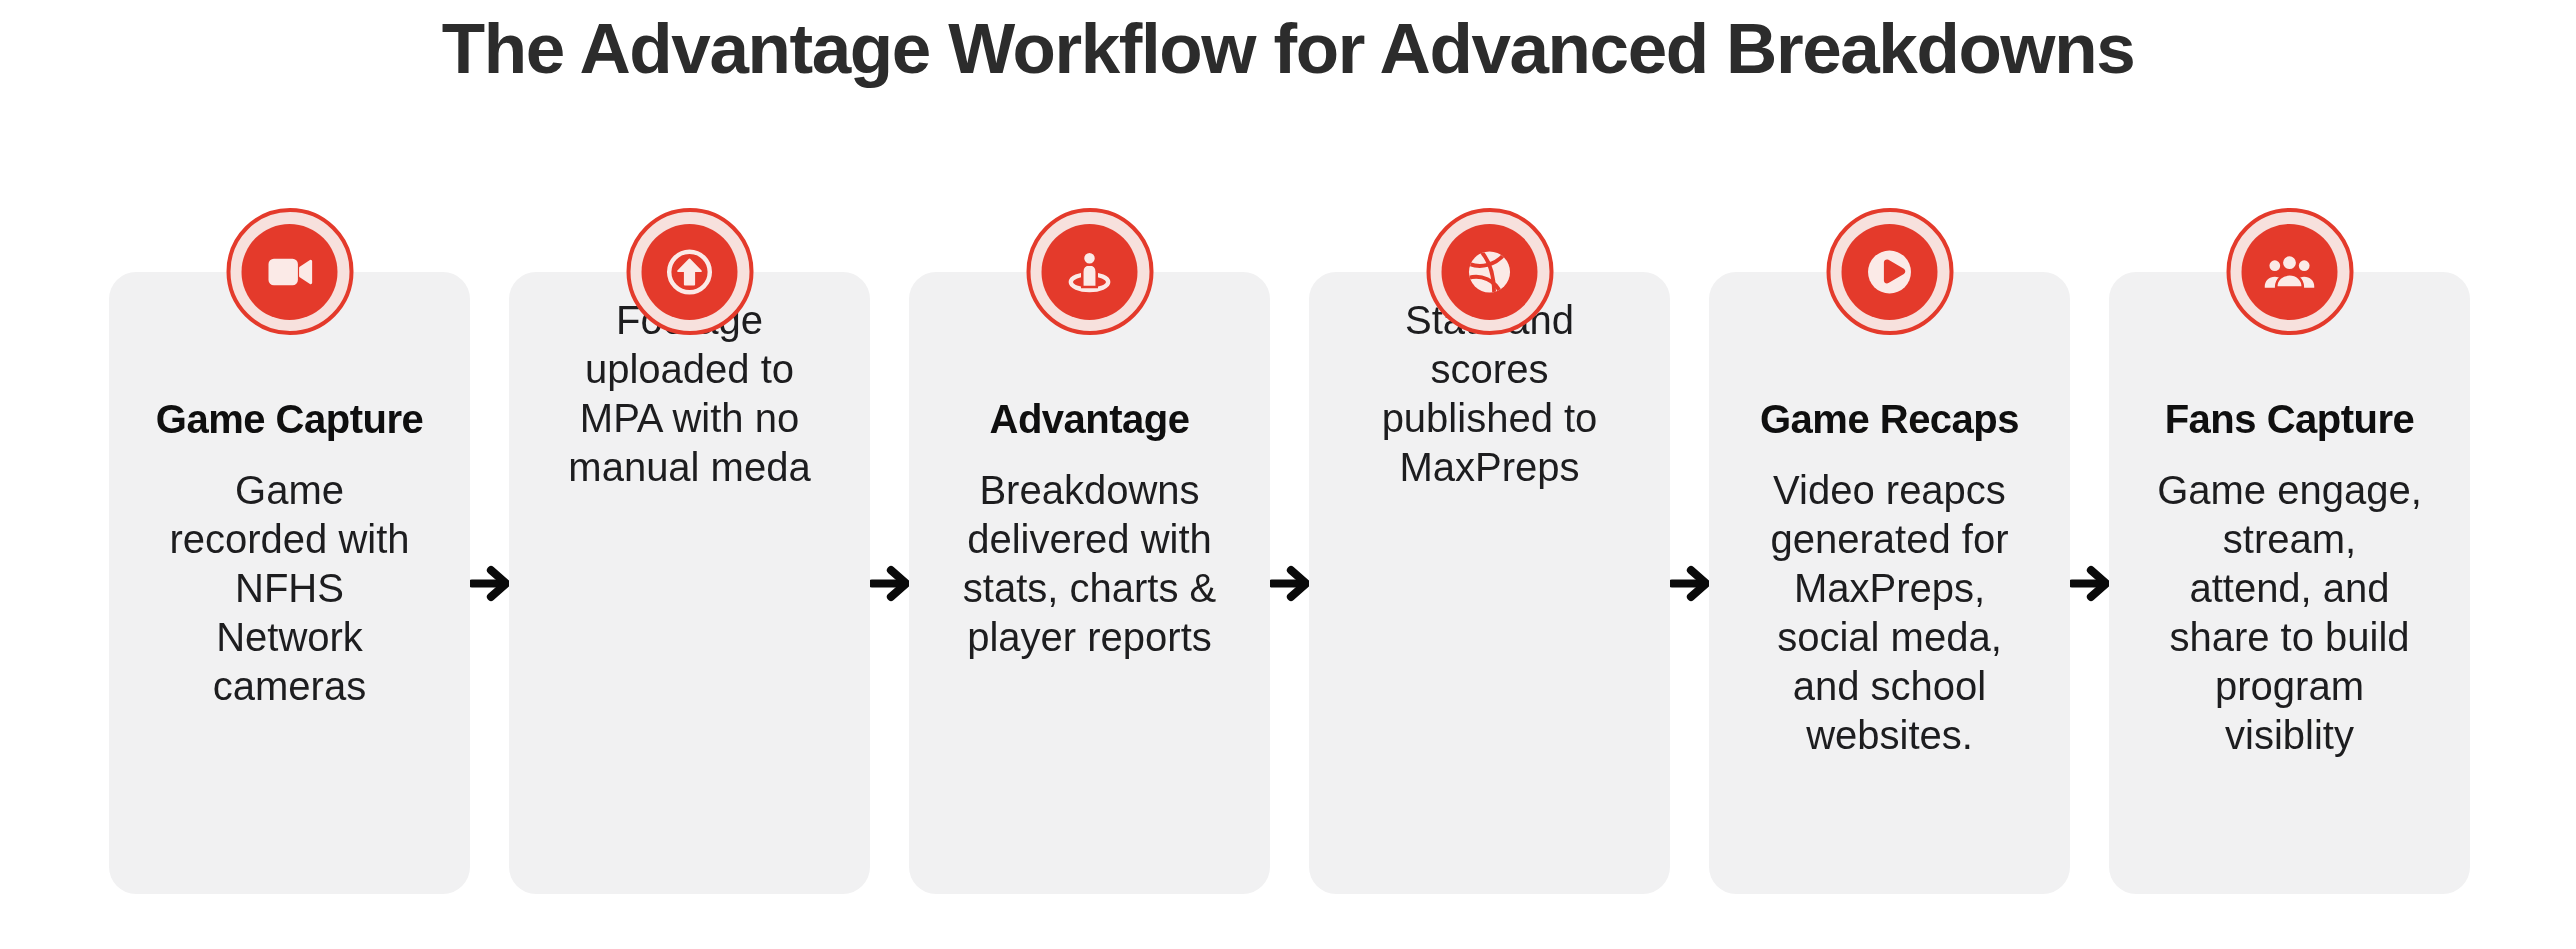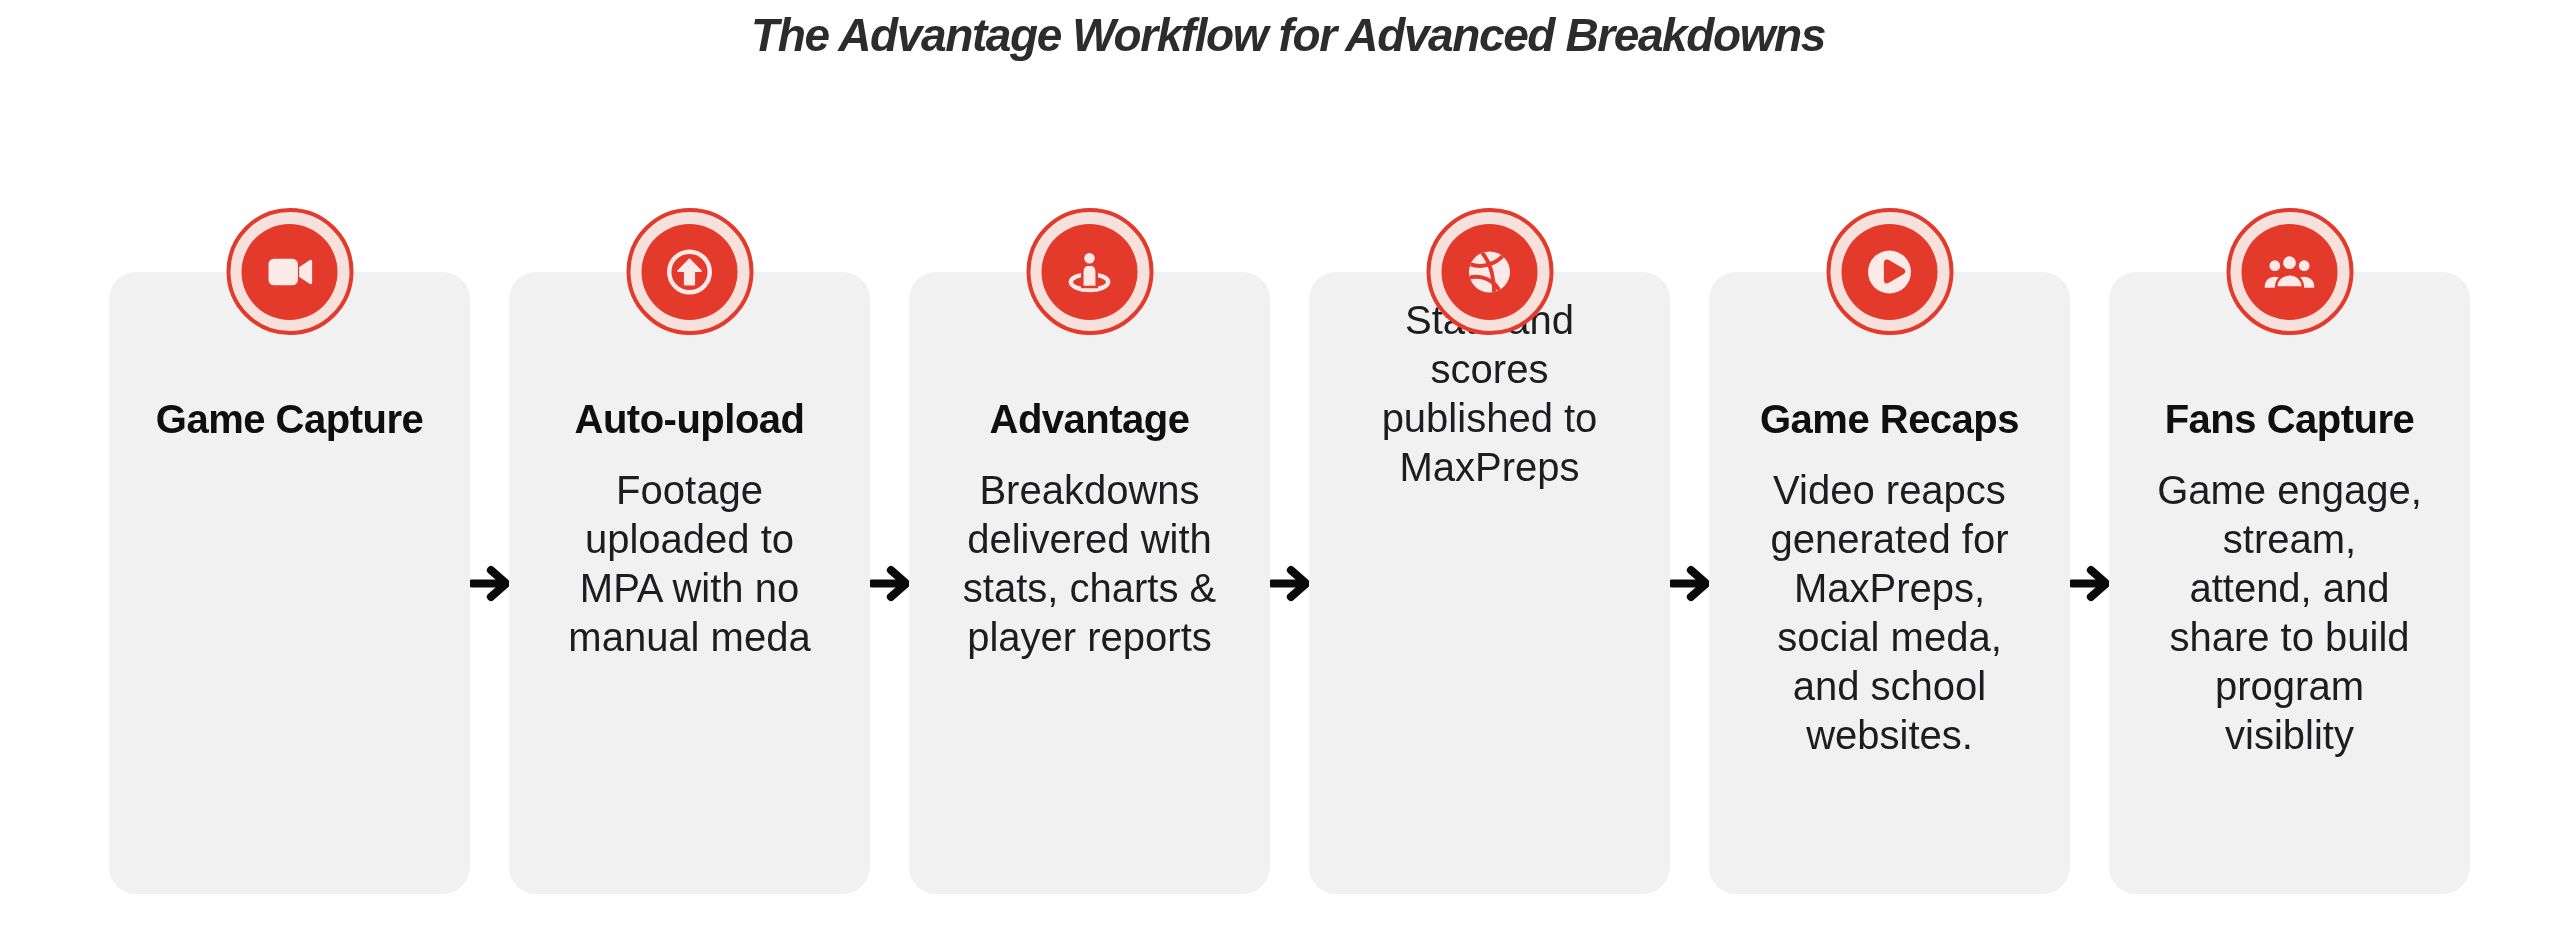--- a/index.html
+++ b/index.html
@@ -13,22 +13,22 @@
     --heading-color:#0f0f0f;
     --arrow-color:#0a0a0a;
   }
   html,body{margin:0;padding:0;background:var(--page-bg);}
   body{
     width:2576px;height:949px;position:relative;overflow:hidden;
     font-family:"Liberation Sans","DejaVu Sans",sans-serif;
   }
   .page-title{
     position:absolute;top:7.7px;left:0;width:100%;
-    text-align:center;font-size:46px;font-weight:600;letter-spacing:-1.4px;
-    color:var(--title-color);margin:0;font-style:italic;
+    text-align:center;font-size:71px;font-weight:600;letter-spacing:-1.4px;
+    color:var(--title-color);margin:0;
   }
   .flow{
     position:absolute;top:272px;left:109px;
     display:flex;align-items:stretch;
   }
   .step-card{
     width:361px;height:622px;box-sizing:border-box;
     background:var(--card-bg);border-radius:27px;
     position:relative;text-align:center;padding:0 35px;
   }
@@ -68,39 +68,43 @@
   <div class="step-card">
     <div class="badge">
       <div class="badge-inner">
         <svg class="glyph" viewBox="0 0 24 24" aria-hidden="true">
           <rect x="3" y="6.3" width="12.6" height="11.4" rx="2.3" fill="var(--icon-tint)"></rect>
           <path d="M16.7 10.3 L21.1 7.4 V16.6 L16.7 13.7 Z" fill="var(--icon-tint)" stroke="var(--icon-tint)" stroke-width="1.2" stroke-linejoin="round"></path>
         </svg>
       </div>
     </div>
     <h3 class="step-title">Game Capture</h3>
+    <p class="step-desc">Game
+recorded with
+NFHS
+Network
+cameras</p>
   </div>
 
   <div class="arrow-cell">
     <svg width="44" height="39" viewBox="0 0 46 40" aria-hidden="true">
       <path d="M4 20 H35" stroke="var(--arrow-color)" stroke-width="8.5" stroke-linecap="round" fill="none"></path>
       <path d="M24 6 L40 20 L24 34" stroke="var(--arrow-color)" stroke-width="8.5" stroke-linecap="round" stroke-linejoin="round" fill="none"></path>
     </svg>
   </div>
 
   <div class="step-card">
     <div class="badge">
       <div class="badge-inner">
         <svg class="glyph" viewBox="0 0 24 24" aria-hidden="true">
           <circle cx="12" cy="12" r="8.7" fill="none" stroke="var(--icon-tint)" stroke-width="1.9"></circle>
           <path d="M12 6.6 L16.9 11.6 H14 V17.4 H10 V11.6 H7.1 Z" fill="var(--icon-tint)" stroke="var(--icon-tint)" stroke-width="0.8" stroke-linejoin="round"></path>
         </svg>
       </div>
     </div>
-    <h3 class="step-title">Auto-upload</h3>
     <p class="step-desc">Footage
 uploaded to
 MPA with no
 manual meda</p>
   </div>
 
   <div class="arrow-cell">
     <svg width="44" height="39" viewBox="0 0 46 40" aria-hidden="true">
       <path d="M4 20 H35" stroke="var(--arrow-color)" stroke-width="8.5" stroke-linecap="round" fill="none"></path>
       <path d="M24 6 L40 20 L24 34" stroke="var(--arrow-color)" stroke-width="8.5" stroke-linecap="round" stroke-linejoin="round" fill="none"></path>

